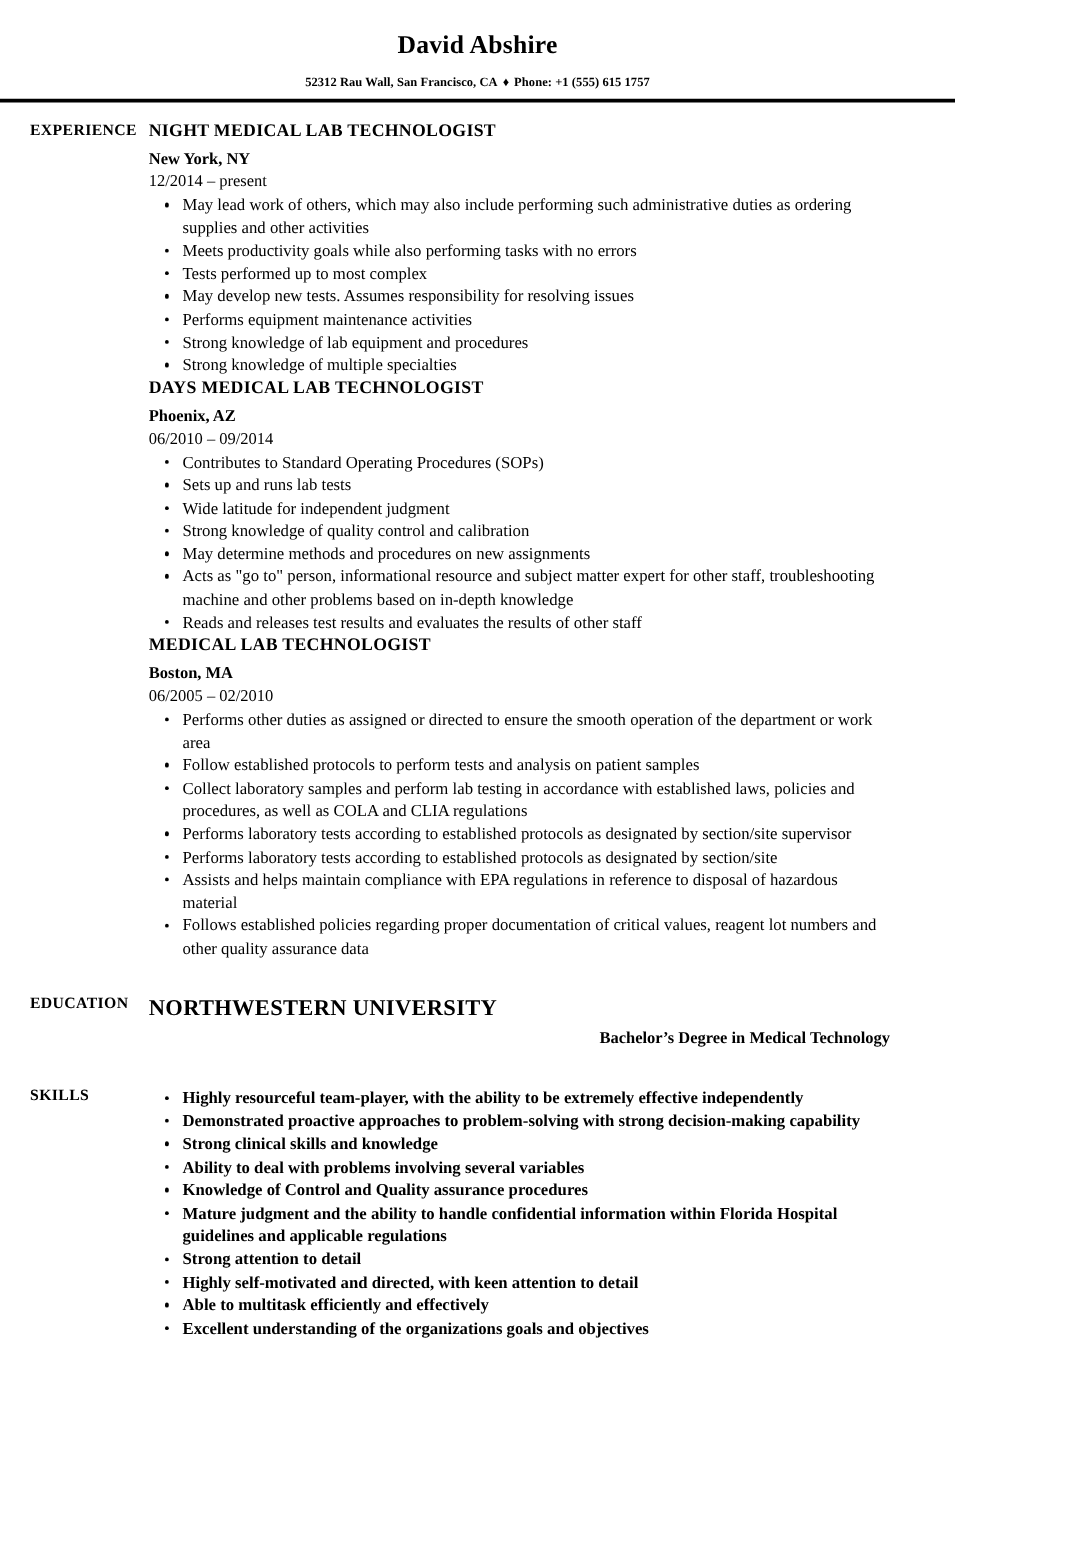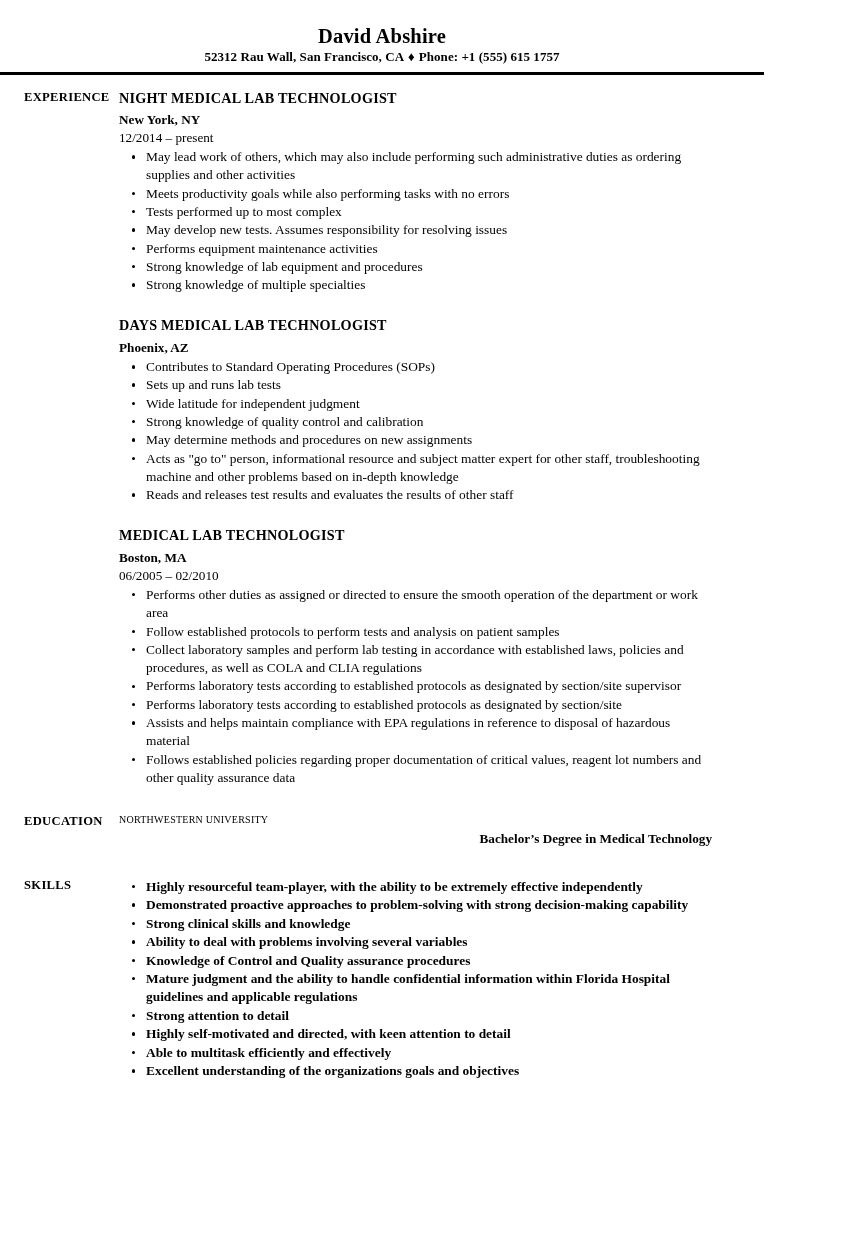--- a/index.html
+++ b/index.html
@@ -28,21 +28,22 @@
     padding-top: 24px;
     text-align: center;
   }
   .cand-name {
     font-size: 20.5px;
     font-weight: bold;
     letter-spacing: 0.2px;
     line-height: 1.2;
   }
   .contact-line {
-    font-size: 13px;
+    margin-top: 12px;
+    font-size: 10px;
     font-weight: bold;
     letter-spacing: 0.05px;
   }
   .contact-sep {
     display: inline-block;
     padding: 0 4px;
     font-weight: bold;
   }
   .rule {
     margin: 7px auto 0 auto;
@@ -69,21 +70,21 @@
   .section-body {
     flex: 1;
     padding-right: 52px;
     box-sizing: border-box;
   }
 
   #experience-section { margin-top: 14px; }
 
   
   .job { }
-  .job + .job { margin-top: 22px; }
+  .job + .job { }
   .job-title {
     font-size: 14.2px;
     font-weight: bold;
     letter-spacing: 0.25px;
     line-height: 1.35;
   }
   .job-location {
     font-size: 13.2px;
     font-weight: bold;
     line-height: 1.4;
@@ -114,22 +115,22 @@
     top: 0.53em;
     width: 3.4px;
     height: 3.4px;
     border-radius: 50%;
     background: #000000;
   }
 
   
   #education-section { margin-top: 26px; }
   .edu-school {
-    font-size: 10px;
-    font-weight: normal;
+    font-size: 18px;
+    font-weight: bold;
     letter-spacing: 0.25px;
     line-height: 1.35;
   }
   .edu-degree {
     font-size: 13.2px;
     font-weight: bold;
     line-height: 1.45;
     margin-top: 2px;
     text-align: right;
   }
@@ -166,20 +167,21 @@
           <li><span class="dot"></span><span>May develop new tests. Assumes responsibility for resolving issues</span></li>
           <li><span class="dot"></span><span>Performs equipment maintenance activities</span></li>
           <li><span class="dot"></span><span>Strong knowledge of lab equipment and procedures</span></li>
           <li><span class="dot"></span><span>Strong knowledge of multiple specialties</span></li>
         </ul>
       </div>
 
       <div class="job">
         <div class="job-title">DAYS MEDICAL LAB TECHNOLOGIST</div>
         <div class="job-location">Phoenix, AZ</div>
+        <div class="job-dates">06/2010 – 09/2014</div>
         <ul class="bullets">
           <li><span class="dot"></span><span>Contributes to Standard Operating Procedures (SOPs)</span></li>
           <li><span class="dot"></span><span>Sets up and runs lab tests</span></li>
           <li><span class="dot"></span><span>Wide latitude for independent judgment</span></li>
           <li><span class="dot"></span><span>Strong knowledge of quality control and calibration</span></li>
           <li><span class="dot"></span><span>May determine methods and procedures on new assignments</span></li>
           <li><span class="dot"></span><span>Acts as "go to" person, informational resource and subject matter expert for other staff, troubleshooting machine and other problems based on in-depth knowledge</span></li>
           <li><span class="dot"></span><span>Reads and releases test results and evaluates the results of other staff</span></li>
         </ul>
       </div>

